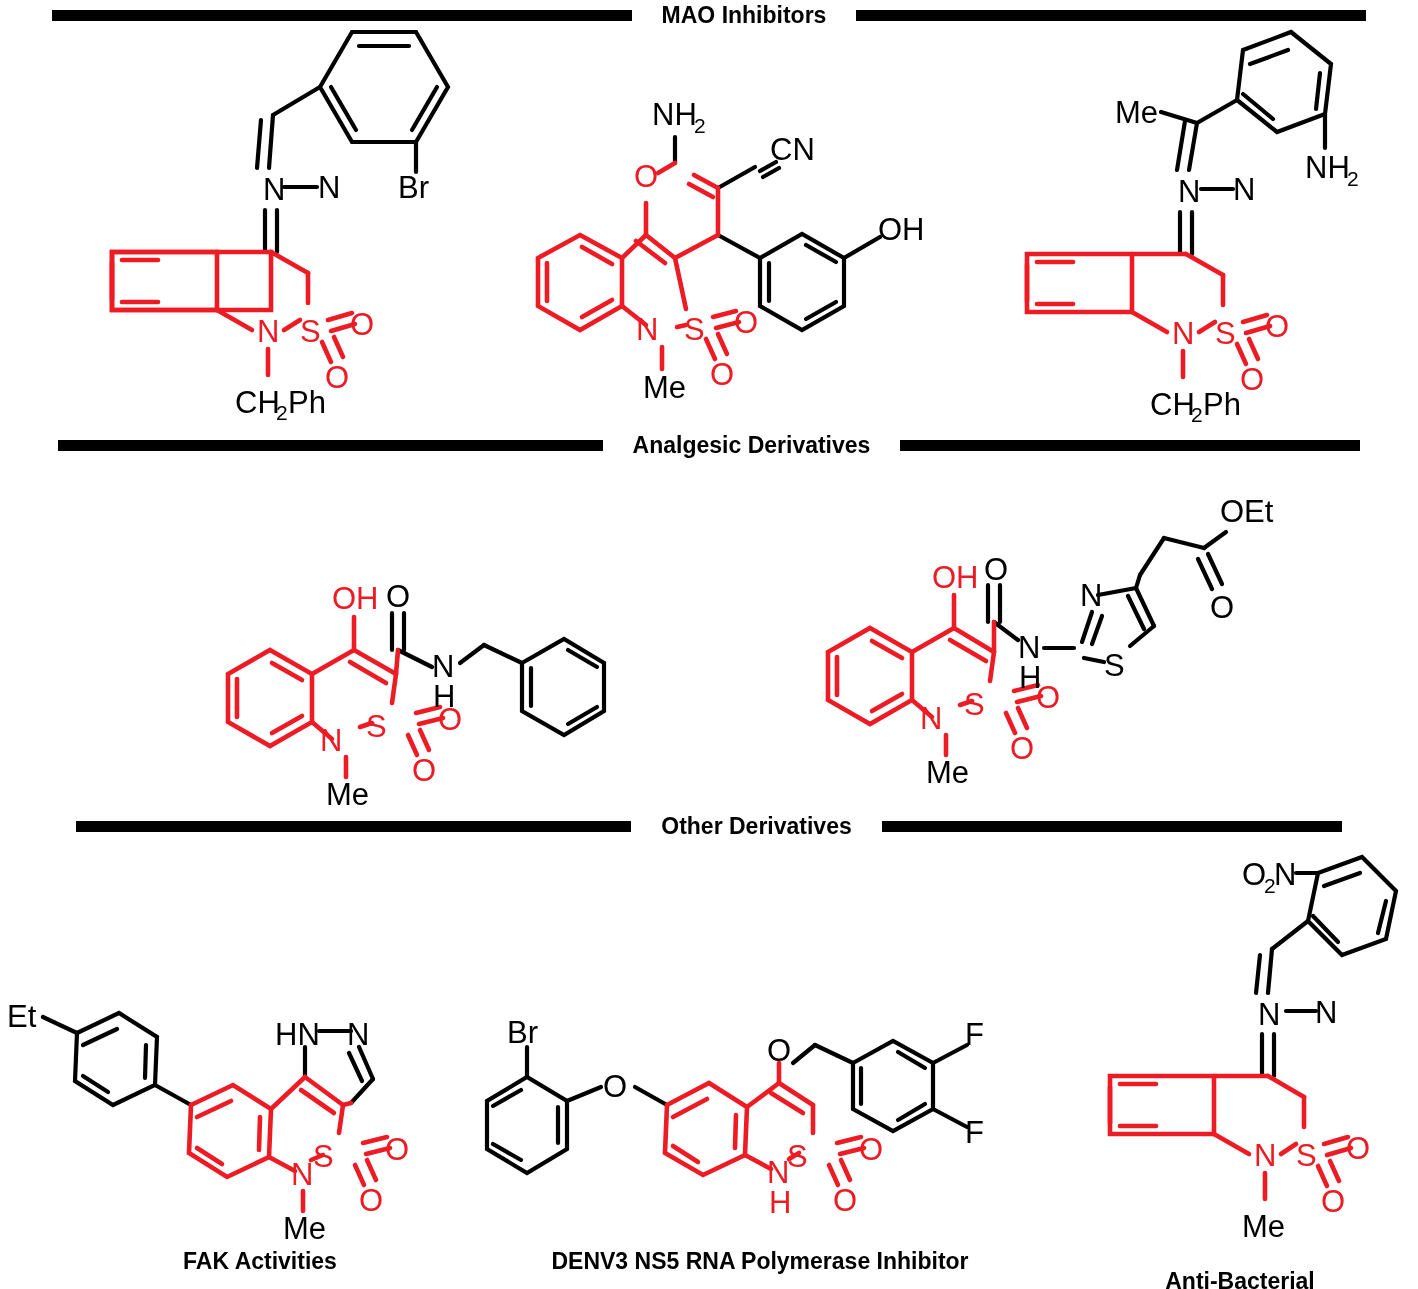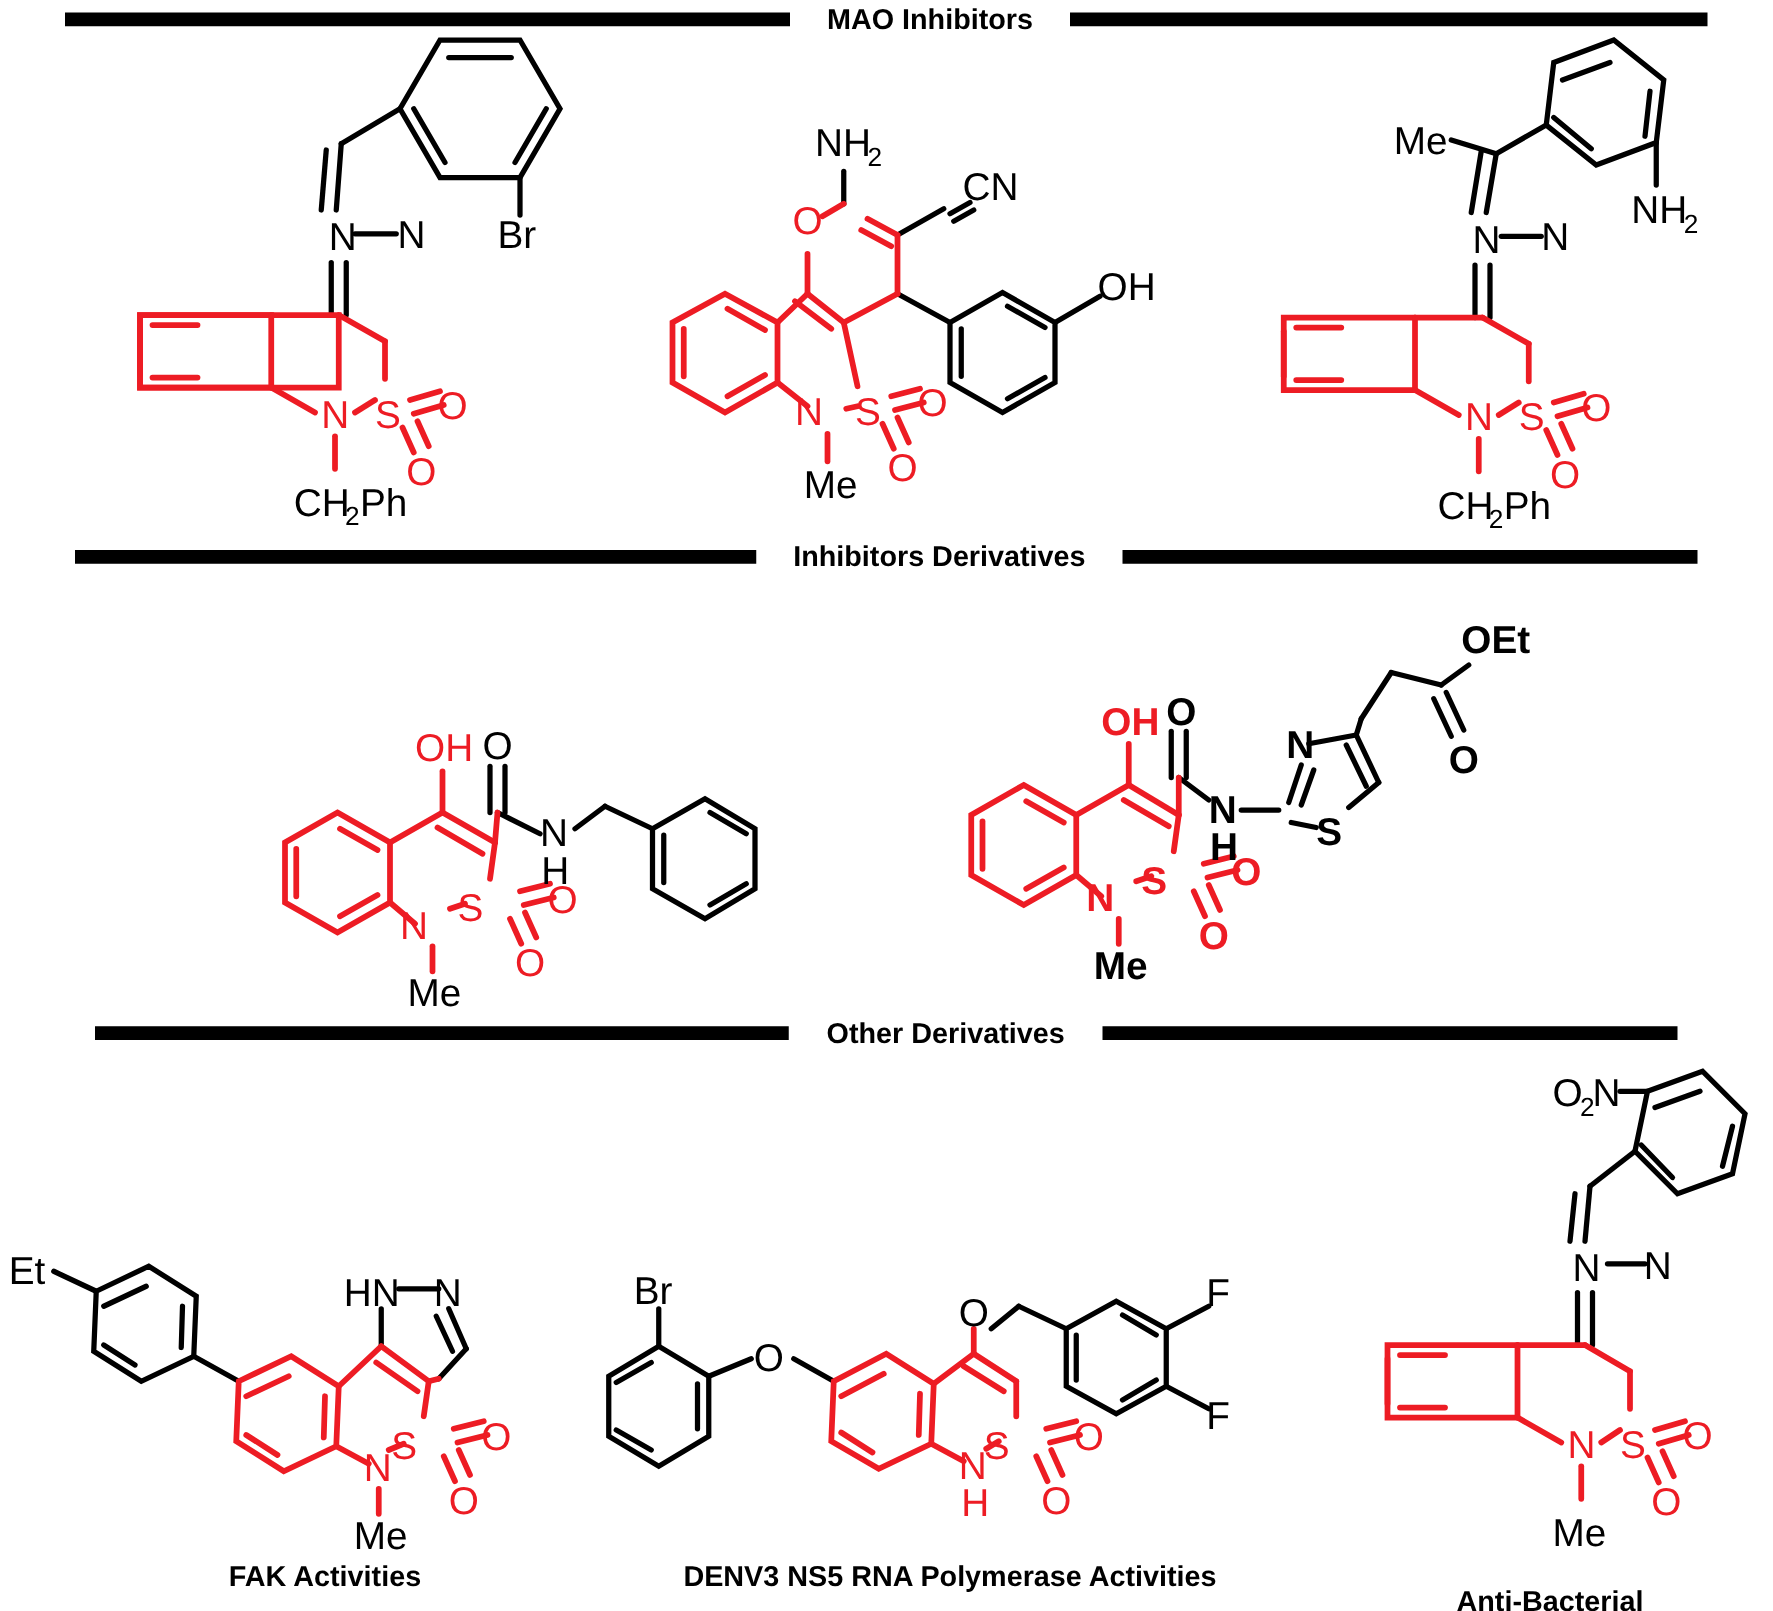--- a/index.html
+++ b/index.html
@@ -202,21 +202,21 @@
     <text class="atm" x="265" y="370" fill="#ed1c24">O</text>
     <text class="atm" x="175" y="395" fill="#000">CH</text>
     <text class="sub" x="216" y="402" fill="#000">2</text>
     <text class="atm" x="228" y="395" fill="#000">Ph</text>
   </g>
 </svg>
 </div>
 
 <div class="section-header" style="top:432px;">
   <div class="bar" style="width:545px;"></div>
-  <div class="section-title">Inhibitors Derivatives</div>
+  <div class="section-title">Analgesic Derivatives</div>
   <div class="bar" style="width:460px;"></div>
 </div>
 
 <div class="struct" style="left:160px;top:555px;">
 <svg width="470" height="250" viewBox="0 0 470 250">
   <g fill="none" stroke="#000" stroke-width="4.2" stroke-linecap="round">
 
     <line x1="232" y1="95" x2="232" y2="58"></line>
     <line x1="244" y1="95" x2="244" y2="58"></line>
 
@@ -267,21 +267,21 @@
     <text class="atm" x="273" y="152" fill="#000">H</text>
     <text class="atm" x="160" y="196" fill="#ed1c24">N</text>
     <text class="atm" x="206" y="182" fill="#ed1c24">S</text>
     <text class="atm" x="278" y="175" fill="#ed1c24">O</text>
     <text class="atm" x="252" y="226" fill="#ed1c24">O</text>
     <text class="atm" x="166" y="250" fill="#000">Me</text>
   </g>
 </svg>
 </div>
 
-<div class="struct" style="left:741px;top:470px;font-weight:bold;">
+<div class="struct" style="left:792px;top:470px;">
 <svg width="500" height="335" viewBox="0 0 500 335">
   <g fill="none" stroke="#000" stroke-width="4.2" stroke-linecap="round">
 
     <line x1="434" y1="62" x2="412" y2="78"></line>
     <line x1="412" y1="78" x2="372" y2="68"></line>
     <line x1="416" y1="84" x2="430" y2="114"></line>
     <line x1="406" y1="89" x2="420" y2="119"></line>
 
     <line x1="372" y1="68" x2="348" y2="105"></line>
     <line x1="348" y1="105" x2="344" y2="118"></line>
@@ -498,14 +498,14 @@
     <text class="atm" x="164" y="321" fill="#ed1c24">N</text>
     <text class="atm" x="206" y="321" fill="#ed1c24">S</text>
     <text class="atm" x="256" y="314" fill="#ed1c24">O</text>
     <text class="atm" x="231" y="367" fill="#ed1c24">O</text>
     <text class="atm" x="152" y="392" fill="#000">Me</text>
   </g>
 </svg>
 </div>
 
 <div class="caption" style="left:130px;top:1248px;width:260px;">FAK Activities</div>
-<div class="caption" style="left:470px;top:1248px;width:580px;">DENV3 NS5 RNA Polymerase Activities</div>
+<div class="caption" style="left:470px;top:1248px;width:580px;">DENV3 NS5 RNA Polymerase Inhibitor</div>
 <div class="caption" style="left:1110px;top:1268px;width:260px;">Anti-Bacterial</div>
 
 </body></html>

